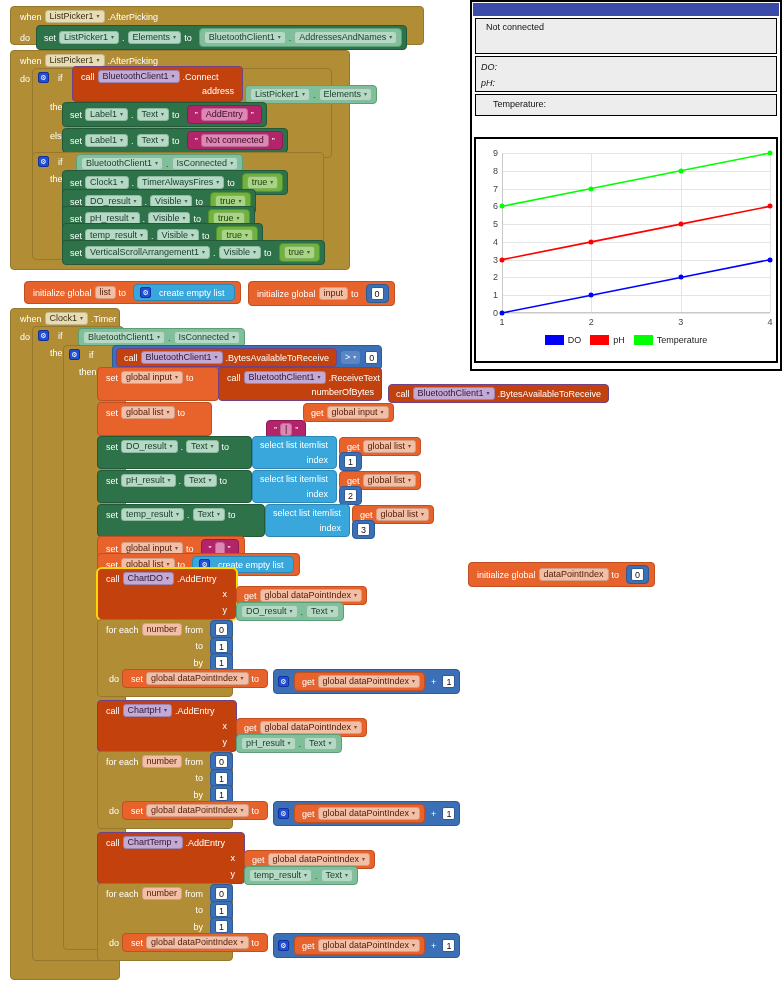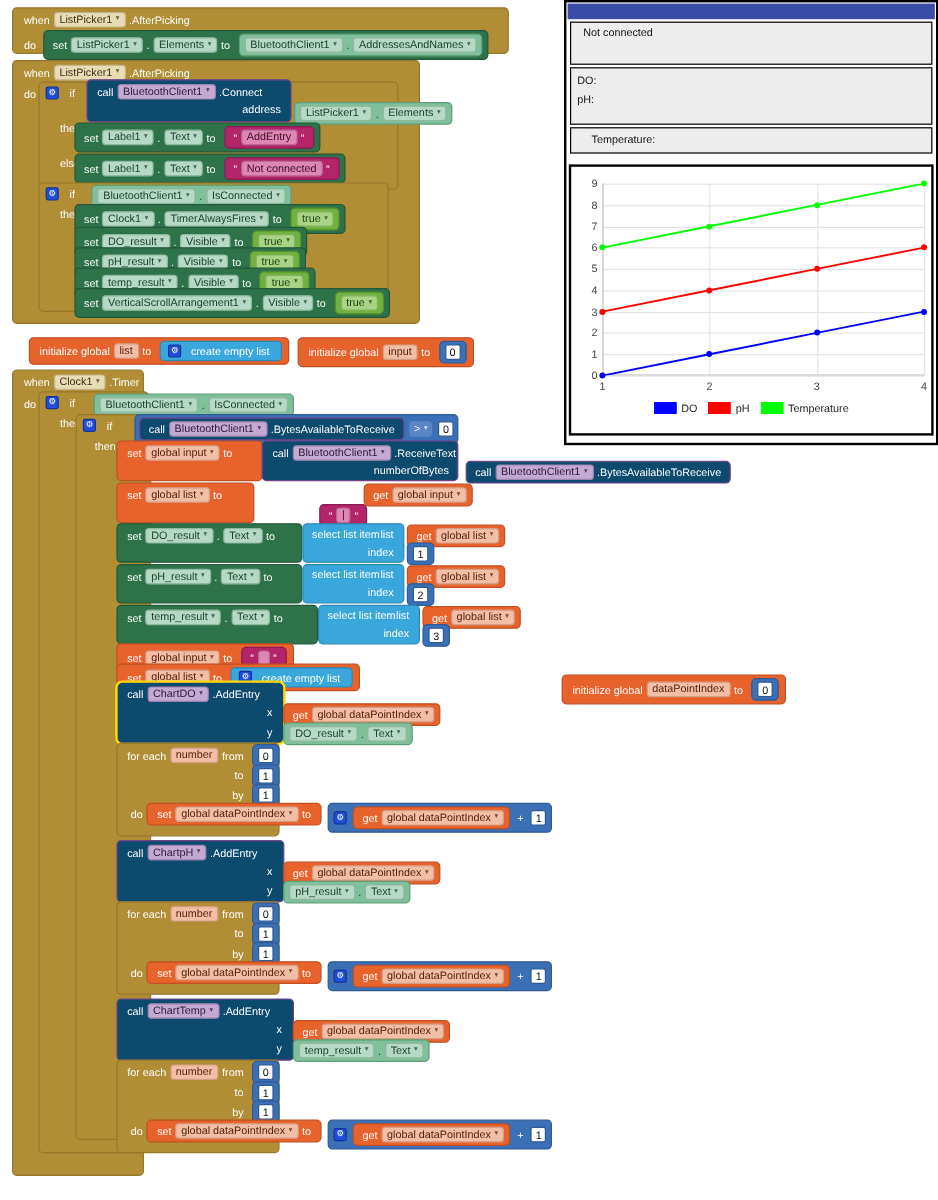--- a/index.html
+++ b/index.html
@@ -24,21 +24,21 @@
     color: #ffffff;
   }
   .ctrl {
     background: #B18E35;
     border: 1px solid #96782C;
     border-radius: 4px;
     color: #ffffff;
   }
   .setter { background: #2D7248; border: 1px solid #235838; border-radius: 4px; color: #fff; }
   .getter-green { background: #7FBF9A; border: 1px solid #5D9E79; border-radius: 4px; color: #173d28; }
-  .purple { background: #0c4a6e; border: 1px solid #704389; border-radius: 4px; color: #fff; }
+  .purple { background: #c2410c; border: 1px solid #704389; border-radius: 4px; color: #fff; }
   .purple-lite { background: #C4A9D4; border: 1px solid #9d84ae; border-radius: 3px; color: #2b1a35; }
   .pink { background: #B3246B; border: 1px solid #8d1b54; border-radius: 4px; color: #fff; }
   .pink-lite { background: #DE86B4; border: 1px solid #b96b95; border-radius: 3px; color: #3b0c22; }
   .orange-lite { background: #F2BFA6; border: 1px solid #d49e85; border-radius: 3px; color: #54200c; }
   .orange-red { background: #E8622C; border: 1px solid #c04f22; border-radius: 4px; color: #fff; }
   .cyan { background: #39A7DB; border: 1px solid #2d87b2; border-radius: 4px; color: #fff; }
   .blue { background: #3B6FB6; border: 1px solid #2f5a93; border-radius: 4px; color: #fff; }
   .green-bool { background: #6FB23D; border: 1px solid #58902f; border-radius: 4px; color: #fff; }
   .green-bool-lite { background: #A8D585; border: 1px solid #86b062; border-radius: 3px; color: #1f3a0f; }
   .gold-lite { background: #E8DCB5; border: 1px solid #c4b78e; border-radius: 3px; color: #3a3118; }
@@ -813,21 +813,21 @@
     <span class="numchip">1</span>
   </div>
 
   <div id="device">
     <div class="titlebar"></div>
     <div class="strip">
       <div class="devrow1">
         <div class="devstatus">Not connected</div>
       </div>
     </div>
-    <div class="strip devbox" style="height:48px;">
+    <div class="strip devbox" style="height:36px;font-style:italic;">
       <div>DO:</div>
       <div>pH:</div>
     </div>
     <div class="strip devbox" style="height:22px;">
       <div style="margin:1px 12px;">Temperature:</div>
     </div>
   </div>
 
   <div id="chartbox">
     <div id="plot">

